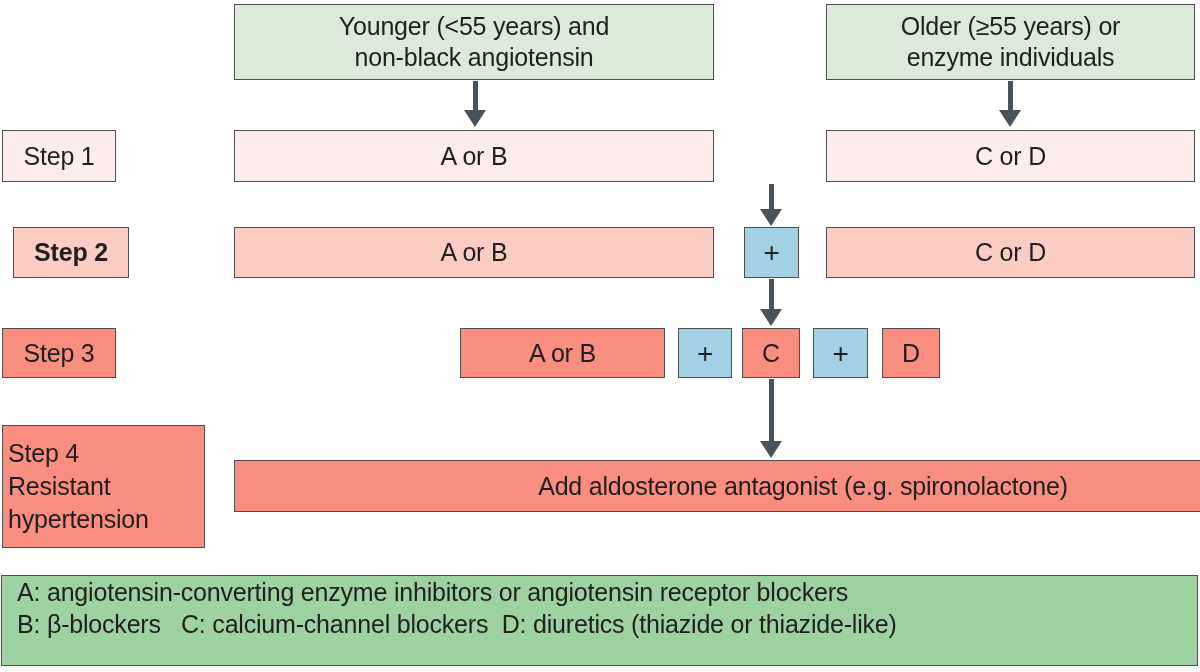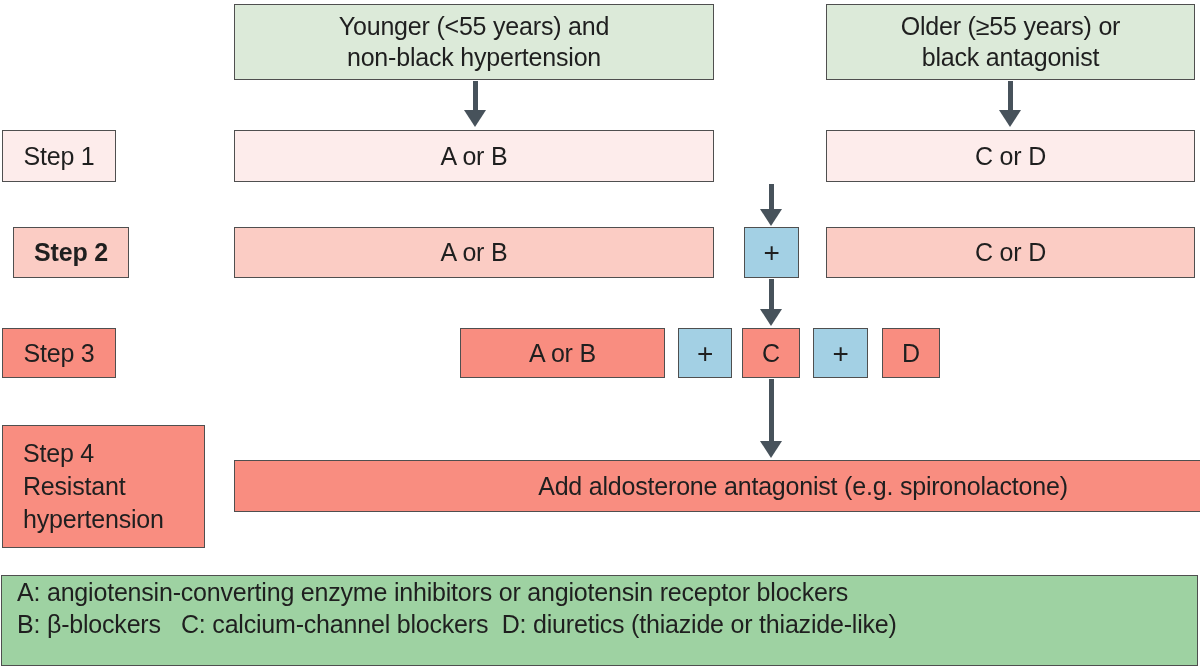--- a/index.html
+++ b/index.html
@@ -38,44 +38,44 @@
     padding: 0 15px;
     font-size: 25px;
     line-height: 32px;
   }
   .legend span { white-space: pre-wrap; }
   .s4label {
     align-items: flex-start;
     justify-content: center;
     flex-direction: column;
     text-align: left;
-    padding-left: 20px;
+    padding-left: 5px;
     line-height: 33px;
   }
   .arrow { position: absolute; width: 24px; transform: translateX(-50%); }
   .arrow .stem { width: 5px; margin: 0 auto; background: var(--arrow, #47525b); }
   .arrow .head {
     width: 0; height: 0; margin: 0 auto;
     border-left: 11px solid transparent;
     border-right: 11px solid transparent;
     border-top: 17px solid var(--arrow, #47525b);
   }
 </style>
 </head>
 <body>
 
 <div class="canvas">
 
   <div class="box hdr" style="left:234px; top:4px; width:480px; height:76px;">
     <span>Younger (&lt;55 years) and</span>
-    <span>non-black hypertension</span>
+    <span>non-black angiotensin</span>
   </div>
   <div class="box hdr" style="left:826px; top:4px; width:369px; height:76px;">
     <span>Older (≥55 years) or</span>
-    <span>black antagonist</span>
+    <span>enzyme individuals</span>
   </div>
 
   <div class="arrow" style="left:475px; top:81px;">
     <div class="stem" style="height:29px;"></div>
     <div class="head"></div>
   </div>
   <div class="arrow" style="left:1010px; top:81px;">
     <div class="stem" style="height:29px;"></div>
     <div class="head"></div>
   </div>

